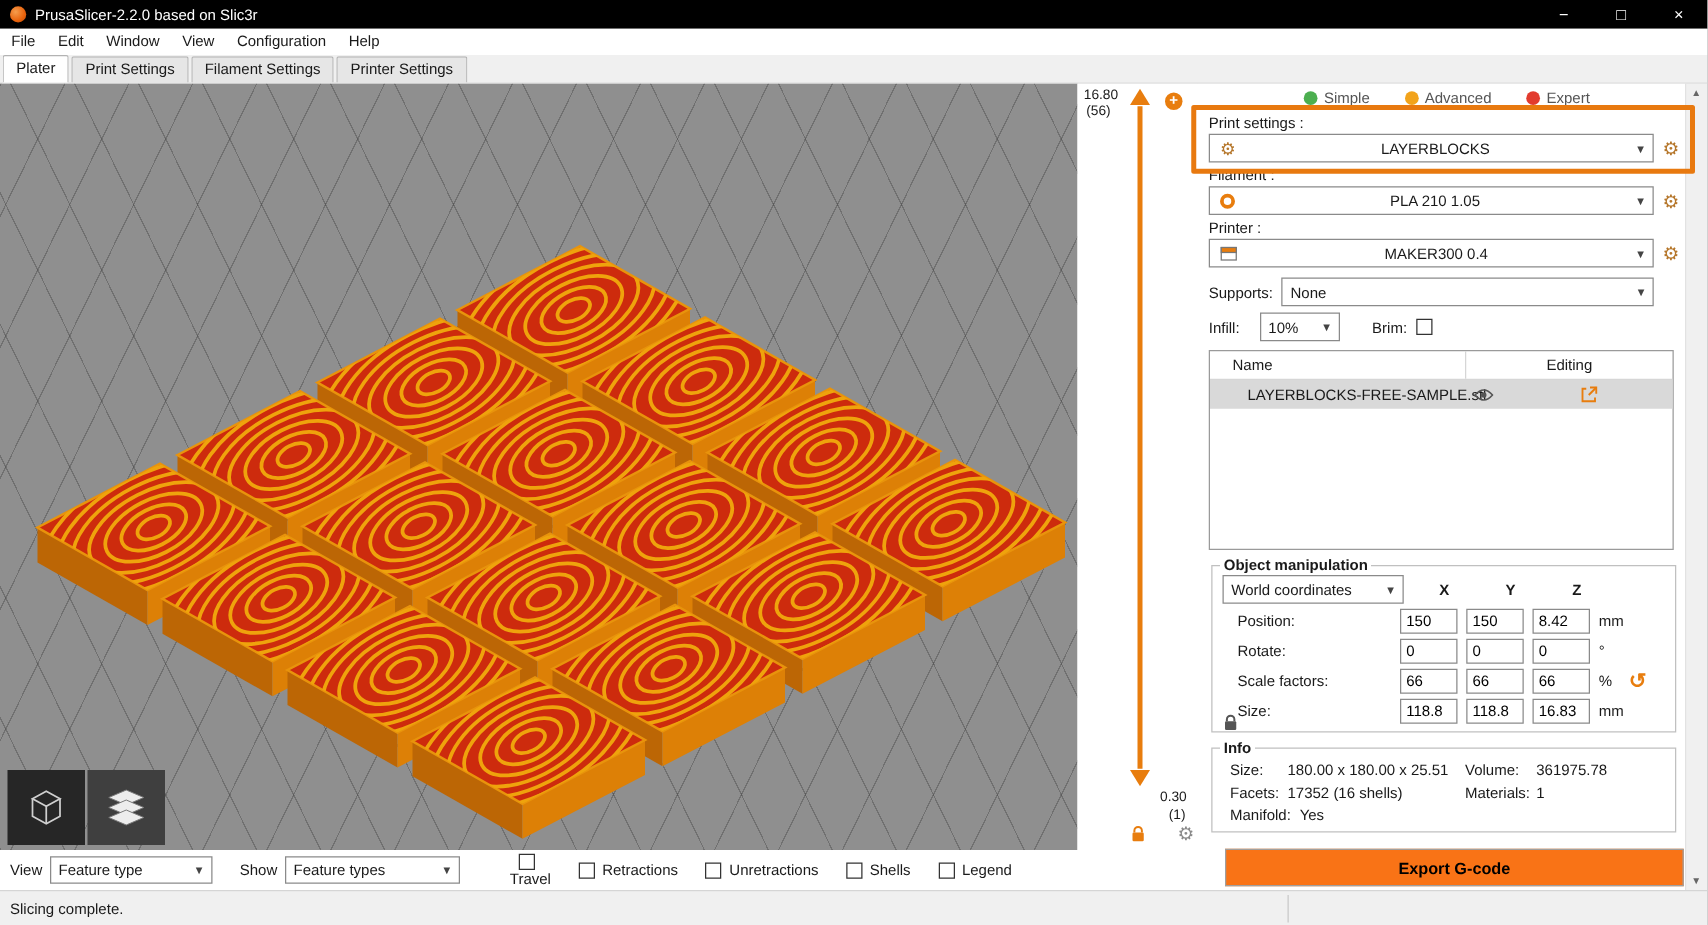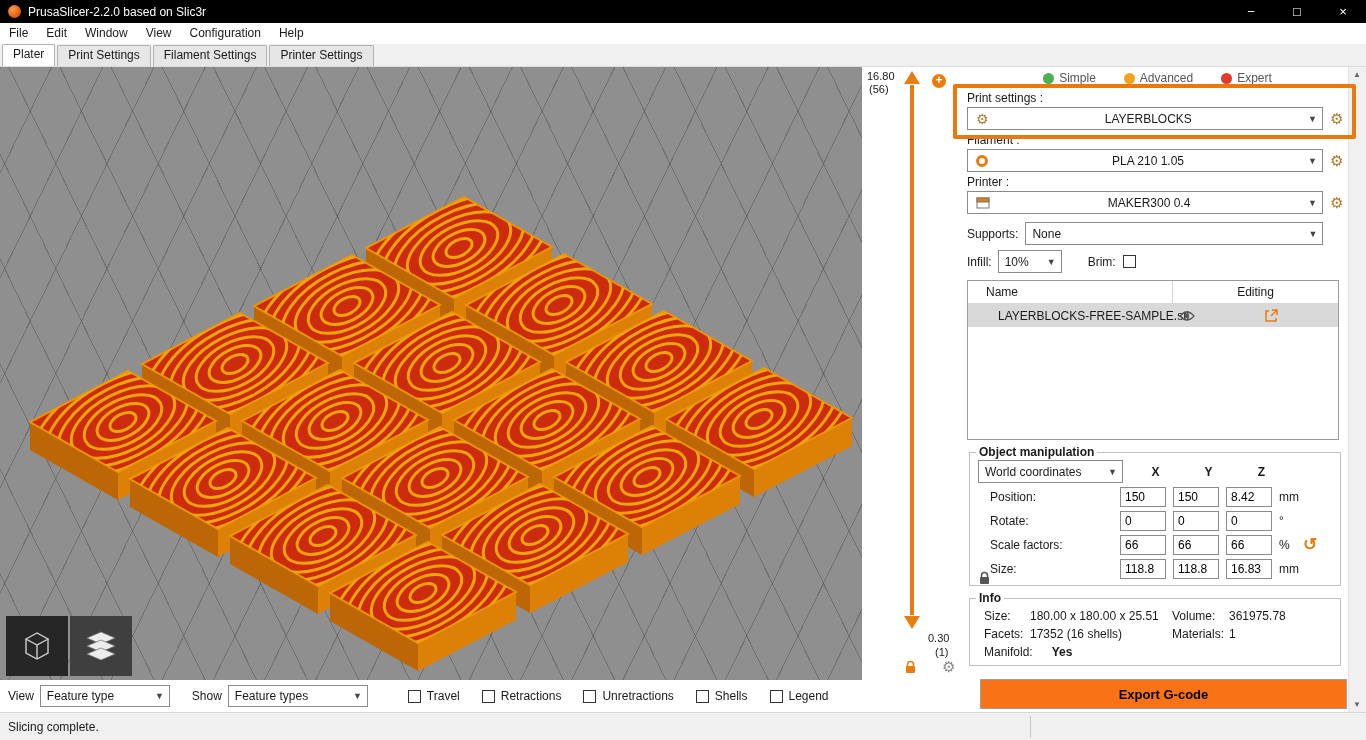--- a/index.html
+++ b/index.html
@@ -69,21 +69,21 @@
   .combo .ico { margin-left:8px; display:inline-flex; align-items:center; }
   .combo-text { flex:1; text-align:center; padding-right:14px; }
   .combo-text.left { text-align:left; padding-left:6px; }
   .chev { position:absolute; right:5px; color:#444; font-size:9px; }
   .gear-btn { color:#b5762a; font-size:15px; cursor:default; }
   .gear-ico { color:#b5762a; font-size:14px; margin-left:8px; }
   .spool { width:12px; height:12px; border:3px solid #e87d0e; border-radius:50%; }
   .supports-row { display:flex; align-items:center; margin-top:8px; gap:7px; }
   .combo.supports { width:298px; }
   .infill-row { display:flex; align-items:center; margin-top:5px; }
-  .combo.infill { width:64px; margin-left:6px; }
+  .combo.infill { width:64px; margin-left:16px; }
   .brim-lab { margin-left:26px; }
   .checkbox { width:13px; height:13px; border:1px solid #333; background:#fff; margin-left:7px; }
 
   .obj-table { margin-top:7px; width:372px; height:160px; border:1px solid #9a9a9a; background:#fff; }
   .t-head { display:flex; height:23px; border-bottom:1px solid #d6d6d6; align-items:center; }
   .th-name { width:205px; height:100%; display:flex; align-items:center; padding-left:18px; border-right:1px solid #d6d6d6; }
   .th-edit { flex:1; text-align:center; }
   .t-row { position:relative; display:flex; height:23px; background:#d9d9d9; align-items:center; }
   .row-name { padding-left:30px; }
   .eye { position:absolute; left:211px; top:6px; }
@@ -98,21 +98,21 @@
   .om-row { display:flex; align-items:center; margin-top:4px; padding-left:8px; }
   .om-label { width:136px; padding-left:6px; }
   .om-in { width:46px; height:20px; border:1px solid #8a8a8a; margin-right:7px; padding:0 4px;
            font-size:12px; font-family:inherit; background:#fff; }
   .om-unit { width:22px; }
   .reset { color:#e87d0e; font-size:17px; font-weight:bold; line-height:14px; margin-left:2px; cursor:default; }
   .lock-om { position:absolute; left:8px; top:112px; }
 
   .info-row { display:flex; margin-top:4px; padding-left:8px; }
   .il { width:46px; } .iv { width:142px; } .il2 { width:57px; }
-  .man-v { margin-left:19px;font-weight:bold; }
+  .man-v { margin-left:7px; }
 
   .export-btn { position:absolute; left:22px; bottom:3px; width:367px; height:30px;
                 background:#f97316; border:1px solid #9f9f9f; font-weight:bold; font-size:13px;
                 font-family:inherit; cursor:default; }
 
   
   .scrollbar { position:absolute; left:1348px; top:67px; width:18px; height:645px; background:#f0f0f0;
                border-left:1px solid #e2e2e2; }
   .sb-up, .sb-down { position:absolute; left:4px; font-size:8px; color:#666; }
   .sb-up { top:3px; } .sb-down { bottom:3px; }
@@ -120,21 +120,21 @@
   
   .bottombar { position:absolute; left:0; top:680px; width:958px; height:32px; background:#fff;
                display:flex; align-items:center; }
   .bb-label { margin-left:8px; }
   .bb-combo { position:relative; height:22px; border:1px solid #8a8a8a; background:#fff;
               display:flex; align-items:center; padding-left:6px; margin-left:6px; }
   .bb-view { width:130px; } .bb-show { width:140px; }
   .bb-gap { margin-left:22px; }
   .cbg { display:flex; align-items:center; margin-left:22px; }
   .cbg .checkbox { margin:0 6px 0 0; }
-  .cbg.first { margin-left:40px; }
+  .cbg.first { margin-left:40px;flex-direction:column; }
 
   
   .statusbar { position:absolute; left:0; top:712px; width:1366px; height:28px; background:#f0f0f0;
                border-top:1px solid #d5d5d5; display:flex; align-items:center; }
   .status-text { margin-left:8px; }
   .progress-zone { position:absolute; left:1030px; top:3px; width:332px; height:22px; border-left:1px solid #c8c8c8; }
 
   
   .annotation { position:absolute; left:953px; top:84px; width:403px; height:55px;
                 border:4px solid #e8790f; border-radius:2px; z-index:20; pointer-events:none; }

